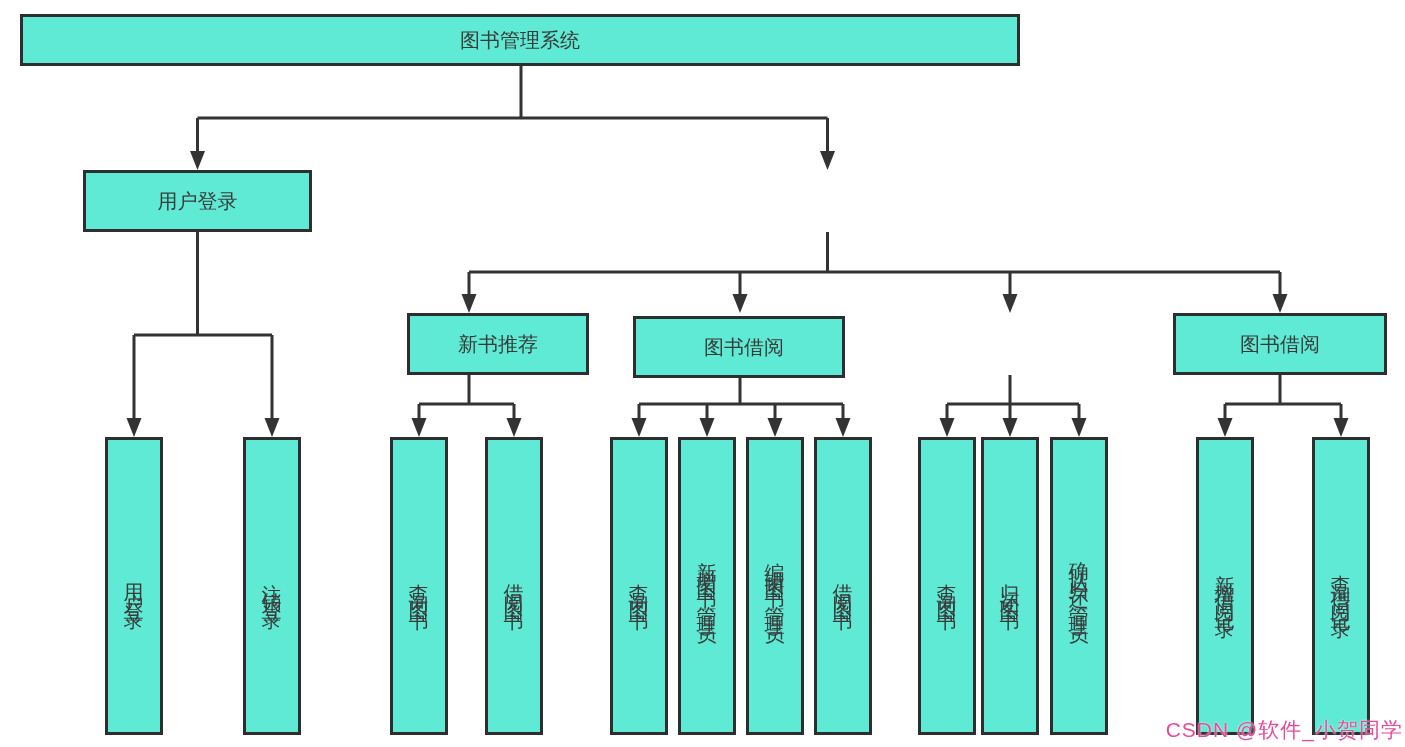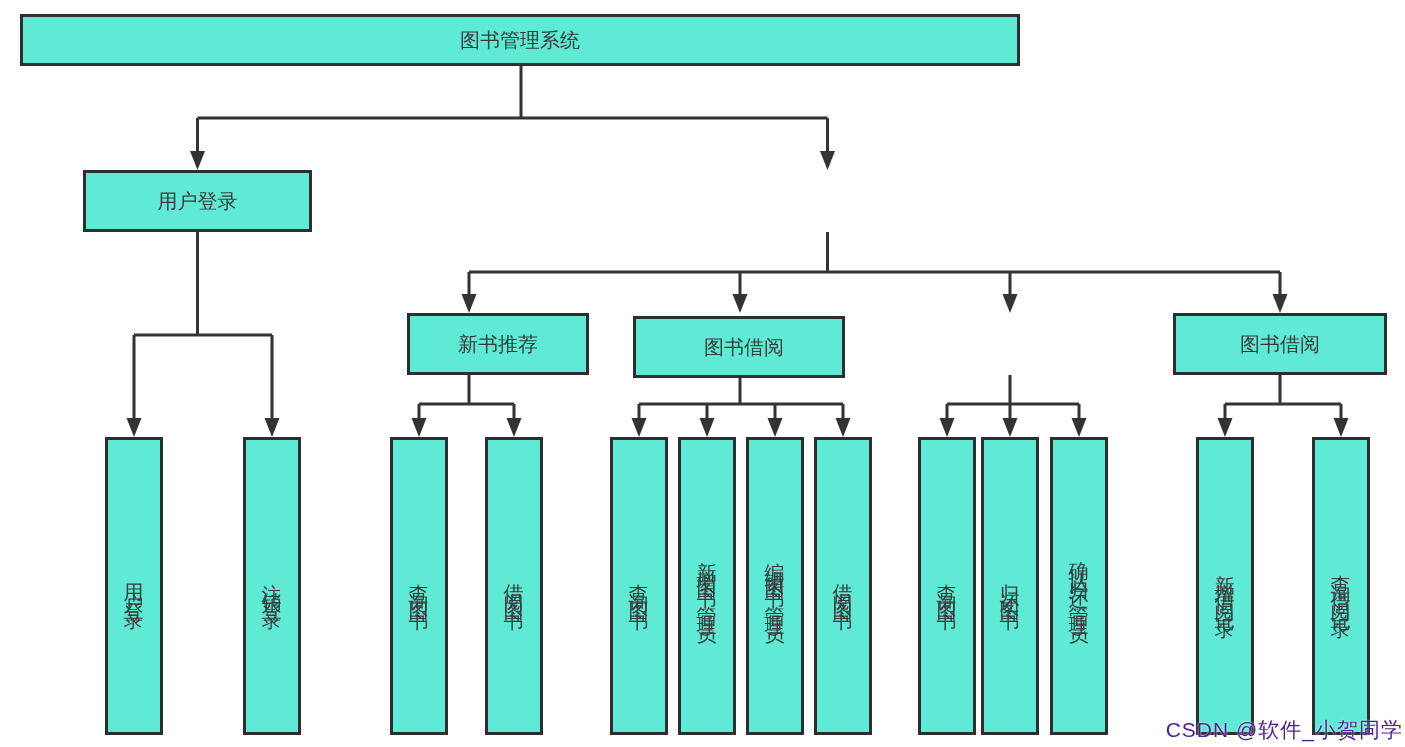--- a/index.html
+++ b/index.html
@@ -25,21 +25,21 @@
     writing-mode:vertical-rl;
     text-orientation:mixed;
     letter-spacing:9px;
     line-height:1;
     white-space:nowrap;
   }
   .watermark {
     position:absolute;
     top:716px; right:2px;
     font-size:21px;
-    color:#4c1d95;
+    color:#ec4899;
     letter-spacing:1px;
     text-shadow:0 0 2px #ffffff;
   }
 </style>
 </head>
 <body>
 
 <div class="canvas">
 
   <svg class="connectors" width="1405" height="747" viewBox="0 0 1405 747">

